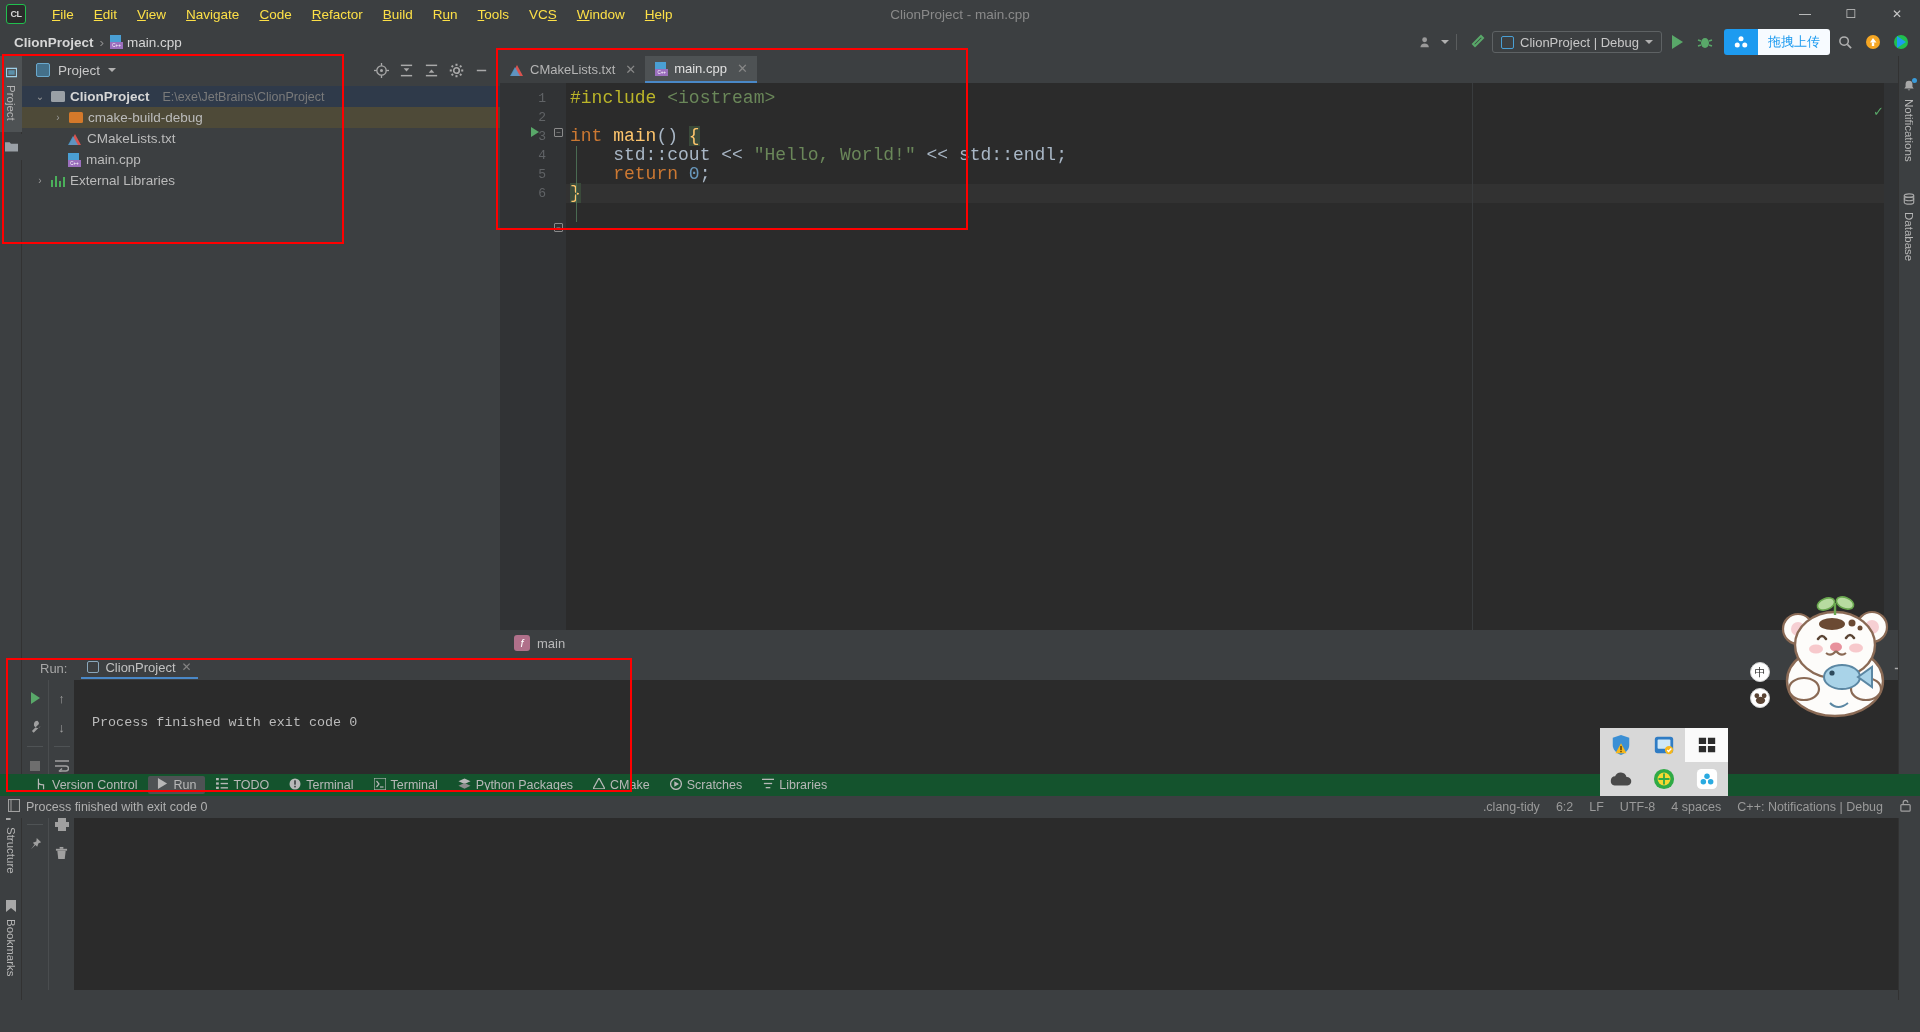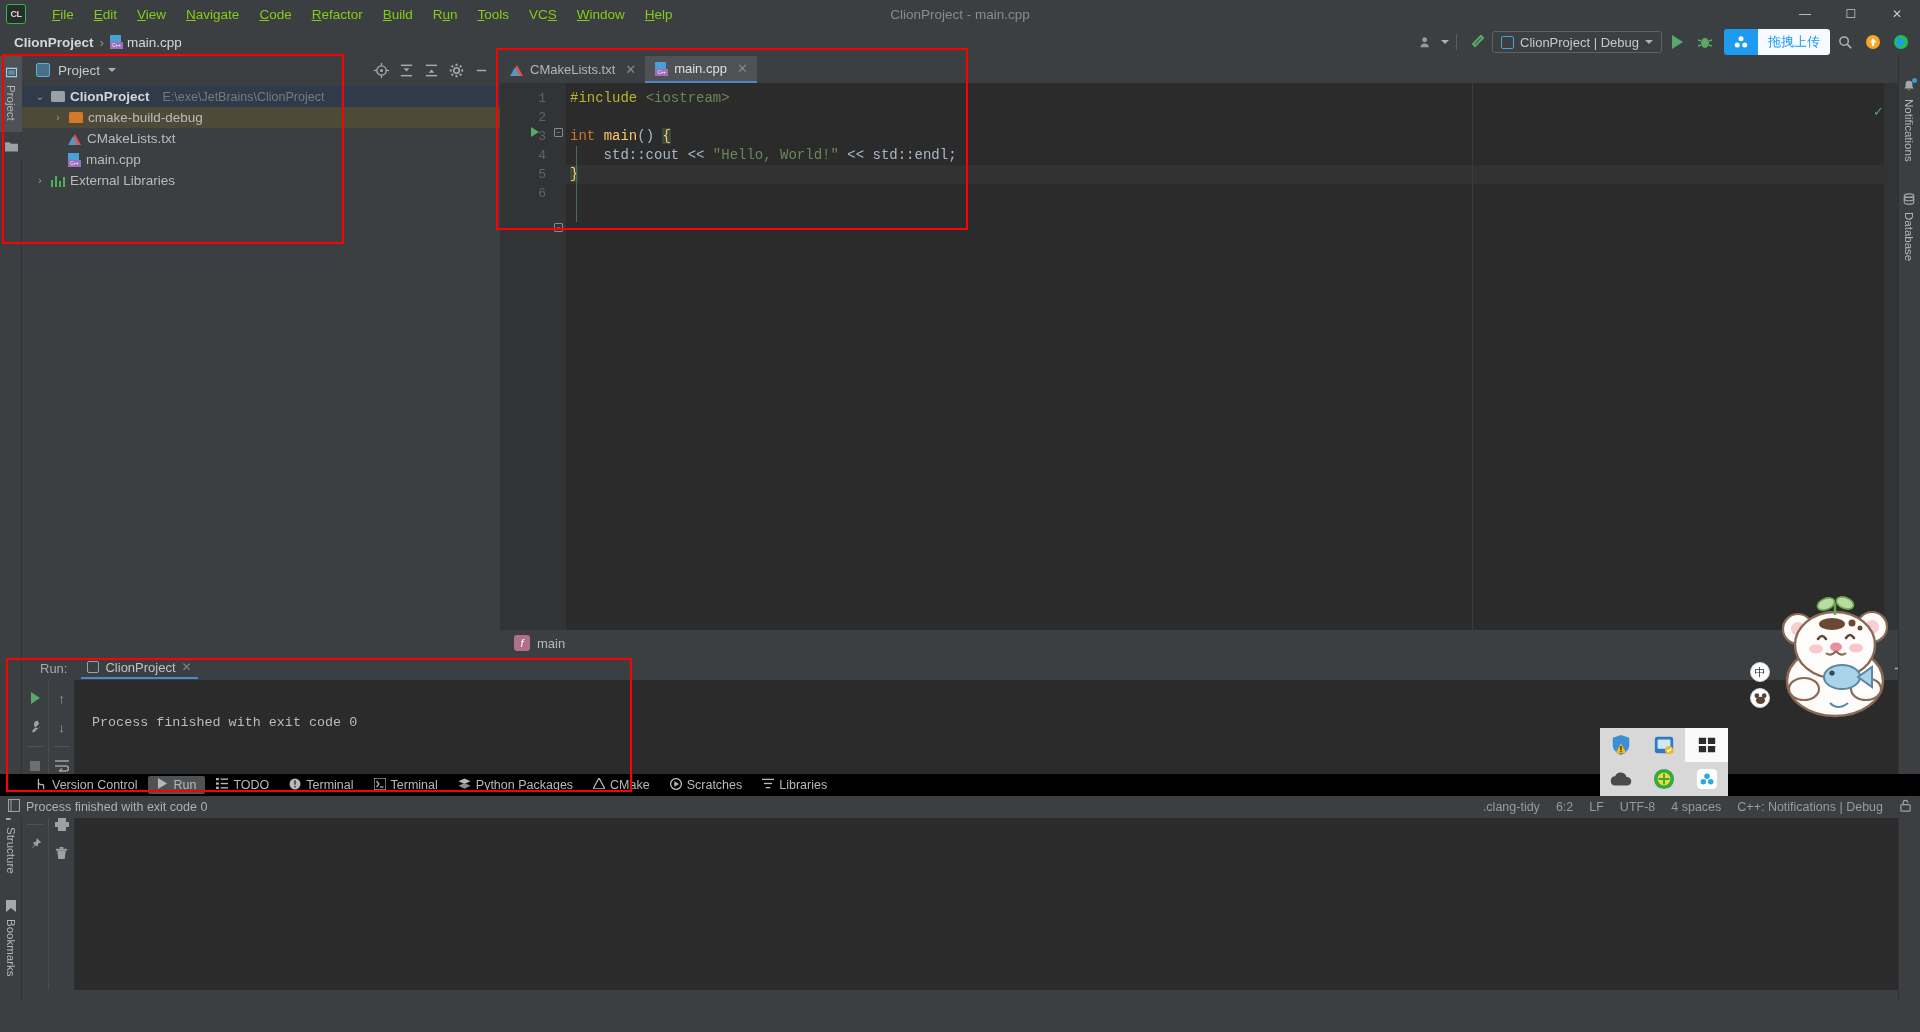--- a/index.html
+++ b/index.html
@@ -17,21 +17,21 @@
     position: absolute; top: 0; left: 0; width: 1920px; height: 28px;
     background: #3c3f41; display: flex; align-items: center;
   }
   .cl-logo {
     width: 20px; height: 20px; margin-left: 6px; border: 1px solid #21bf4e;
     border-radius: 3px; background:#2b2b2b; color:#d7d7d7; font-size: 9px; font-weight: bold;
     display:flex; align-items:center; justify-content:center; letter-spacing: -0.5px;
   }
   .menubar { display: flex; align-items: center; margin-left: 16px; gap: 0px; }
   .menu-item {
-    color: #84cc16; font-size: 13.5px; padding: 4px 10px; cursor: default; white-space: nowrap;
+    color: #fde047; font-size: 13.5px; padding: 4px 10px; cursor: default; white-space: nowrap;
   }
   .menu-item .mn { text-decoration: underline; }
   .win-title {
     position: absolute; left: 50%; transform: translateX(-50%);
     color: #8a8a8a; font-size: 13.5px; white-space: nowrap;
   }
   .win-ctrls { position: absolute; right: 0; top: 0; height: 28px; display: flex; }
   .win-btn { width: 46px; height: 28px; display:flex; align-items:center; justify-content:center;
              color:#c8c8c8; font-size: 12px; }
 
@@ -139,21 +139,21 @@
     width: 52px; background:#313335; color:#606366; font-size:13px; text-align:right;
     padding-top: 6px; position:relative; flex: 0 0 52px;
   }
   .gutter .ln { height: 19px; line-height:19px; padding-right: 6px; font-family:"Liberation Mono", monospace;}
   .runmark { position:absolute; left: 31px; top: 44px; width:0;height:0;
              border-top:5px solid transparent;border-bottom:5px solid transparent;border-left:8px solid #59a869; }
   .foldcol { width: 14px; background:#313335; position:relative; flex: 0 0 14px; padding-top:6px;}
   .fold-sq { position:absolute; left:2px; width:9px;height:9px;border:1px solid #8a8a8a; border-radius:1px;
              color:#8a8a8a; font-size:8px; line-height:7px; text-align:center;}
   .code {
-    flex:1; padding-top:6px; font-family:"Liberation Mono", monospace; font-size:14px;
+    flex:1; padding-top:6px; font-family:"Liberation Mono", monospace; font-size:18px;
     position:relative;
   }
   .cline { height:19px; line-height:19px; white-space:pre; padding-left: 4px; }
   .cline.cur { background:#323232; }
   .indent-guide { position:absolute; left: 10px; top: 63px; width:1px; height:76px; background:#4a6b52; }
   .k-inc { color:#bbb529; }
   .k-hdr { color:#6a8759; }
   .k-type { color:#cc7832; }
   .k-fn { color:#ffc66d; }
   .k-brace { color:#ffc66d; background:#3a4a3a; }
@@ -212,21 +212,21 @@
   .rvtab {
     position:absolute; right:0; width:22px; color:#b6b6b6; font-size:11.5px;
     writing-mode: vertical-rl; text-orientation: mixed;
     display:flex; align-items:center; justify-content:center; gap:5px; padding:6px 0;
   }
   .rvtab .vi { writing-mode: horizontal-tb; font-size:11px; color:#9b9b9b; position:relative;}
   .dot-blue { position:absolute; right:-2px; top:-2px; width:5px;height:5px;border-radius:50%;background:#3a9bd9;}
 
   
   .botbar {
-    position:absolute; left:0; bottom:22px; width:1920px; height:22px; background:#000000;
+    position:absolute; left:0; bottom:22px; width:1920px; height:22px; background:#14532d;
     display:flex; align-items:center; padding-left:26px; gap:2px;
   }
   .bb-item { display:flex; align-items:center; gap:5px; color:#b8b8b8; font-size:12.5px; padding: 2px 9px; }
   .bb-item.active { background:#4e5254; border-radius:2px; }
   .statusbar {
     position:absolute; left:0; bottom:0; width:1920px; height:22px; background:#3c3f41;
     display:flex; align-items:center; padding-left:8px; gap:6px;
   }
   .sb-text { color:#b0b0b0; font-size:12.5px; }
   .sb-right { position:absolute; right:8px; display:flex; align-items:center; gap:16px;}
@@ -498,20 +498,21 @@
       <div class="foldcol">
         <div class="fold-sq" style="top:45px;">−</div>
         <div class="fold-sq" style="top:140px;">−</div>
       </div>
       <div class="code">
         <div class="indent-guide"></div>
         <div class="cline"><span class="k-inc">#include</span> <span class="k-hdr">&lt;iostream&gt;</span></div>
         <div class="cline"></div>
         <div class="cline"><span class="k-type">int</span> <span class="k-fn">main</span><span class="k-plain">()</span> <span class="k-brace">{</span></div>
         <div class="cline">    <span class="k-plain">std::cout</span> <span class="k-op">&lt;&lt;</span> <span class="k-str">"Hello, World!"</span> <span class="k-op">&lt;&lt;</span> <span class="k-plain">std::endl;</span></div>
+        <div class="cline">    <span class="k-type">return</span> <span class="k-num">0</span><span class="k-plain">;</span></div>
         <div class="cline cur"><span class="k-brace">}</span></div>
         <div class="right-margin"></div>
       </div>
       <div class="err-stripe"></div>
       <div class="ok-check">✓</div>
     </div>
   </div>
 
   <div class="breadcrumbs">
     <span class="f-ico">f</span>

